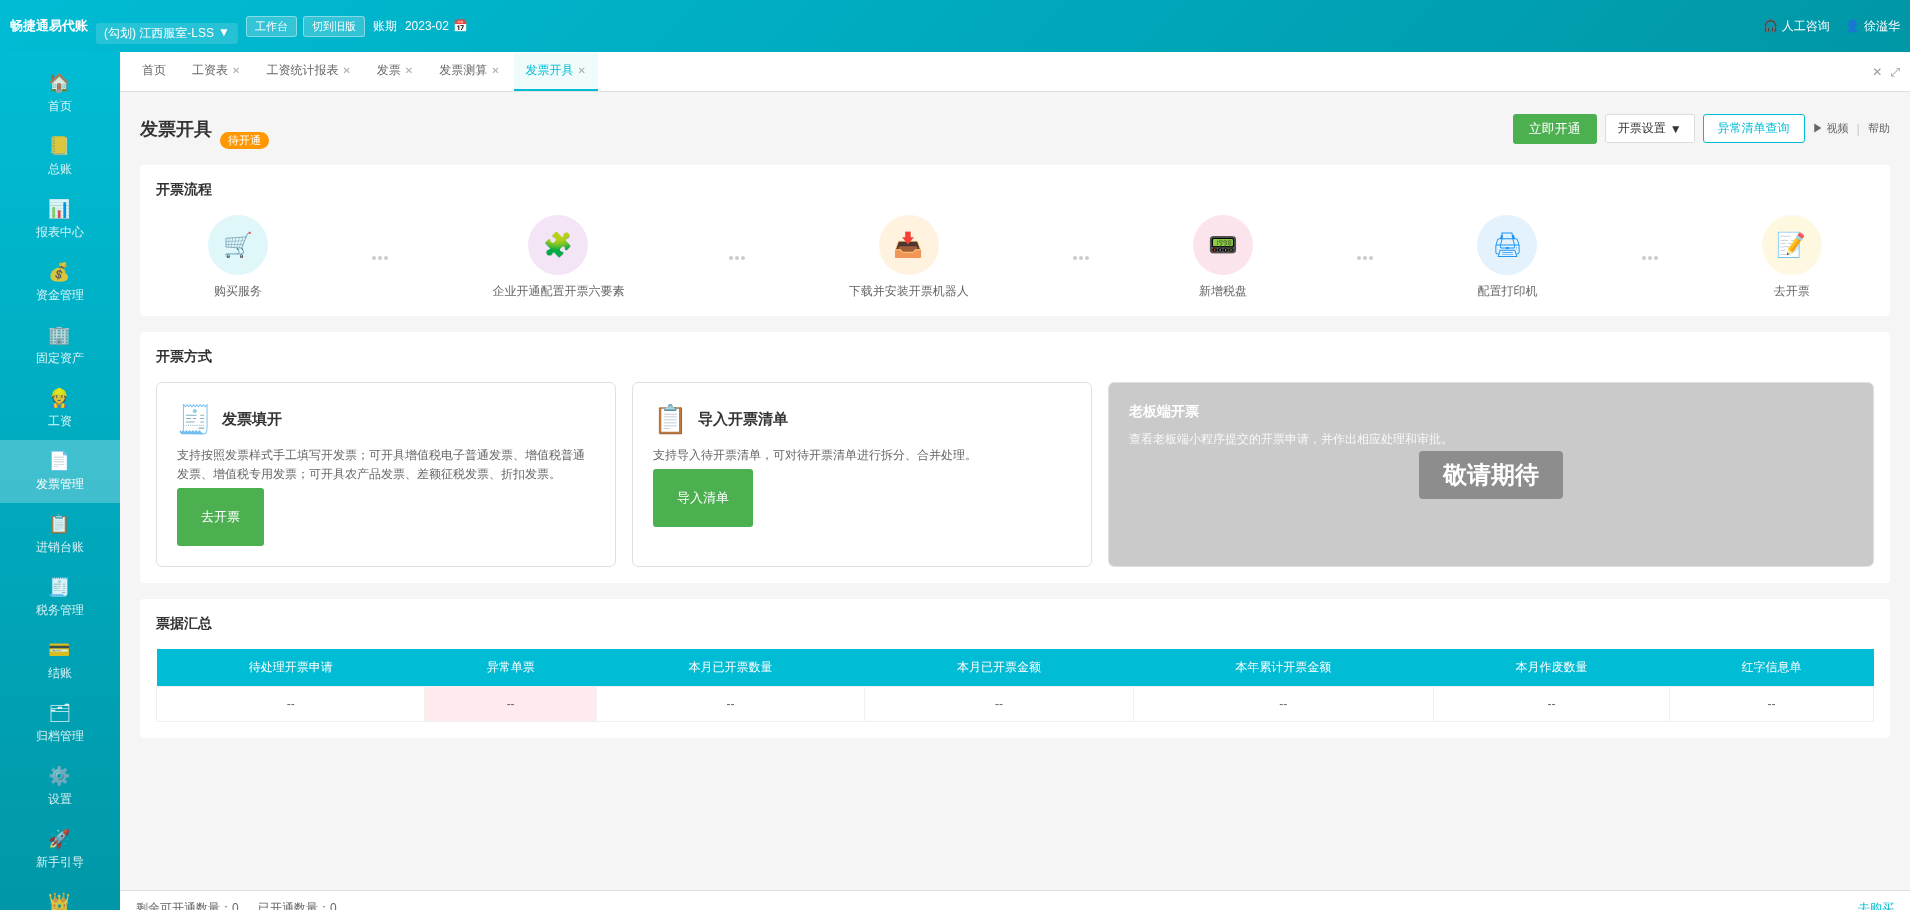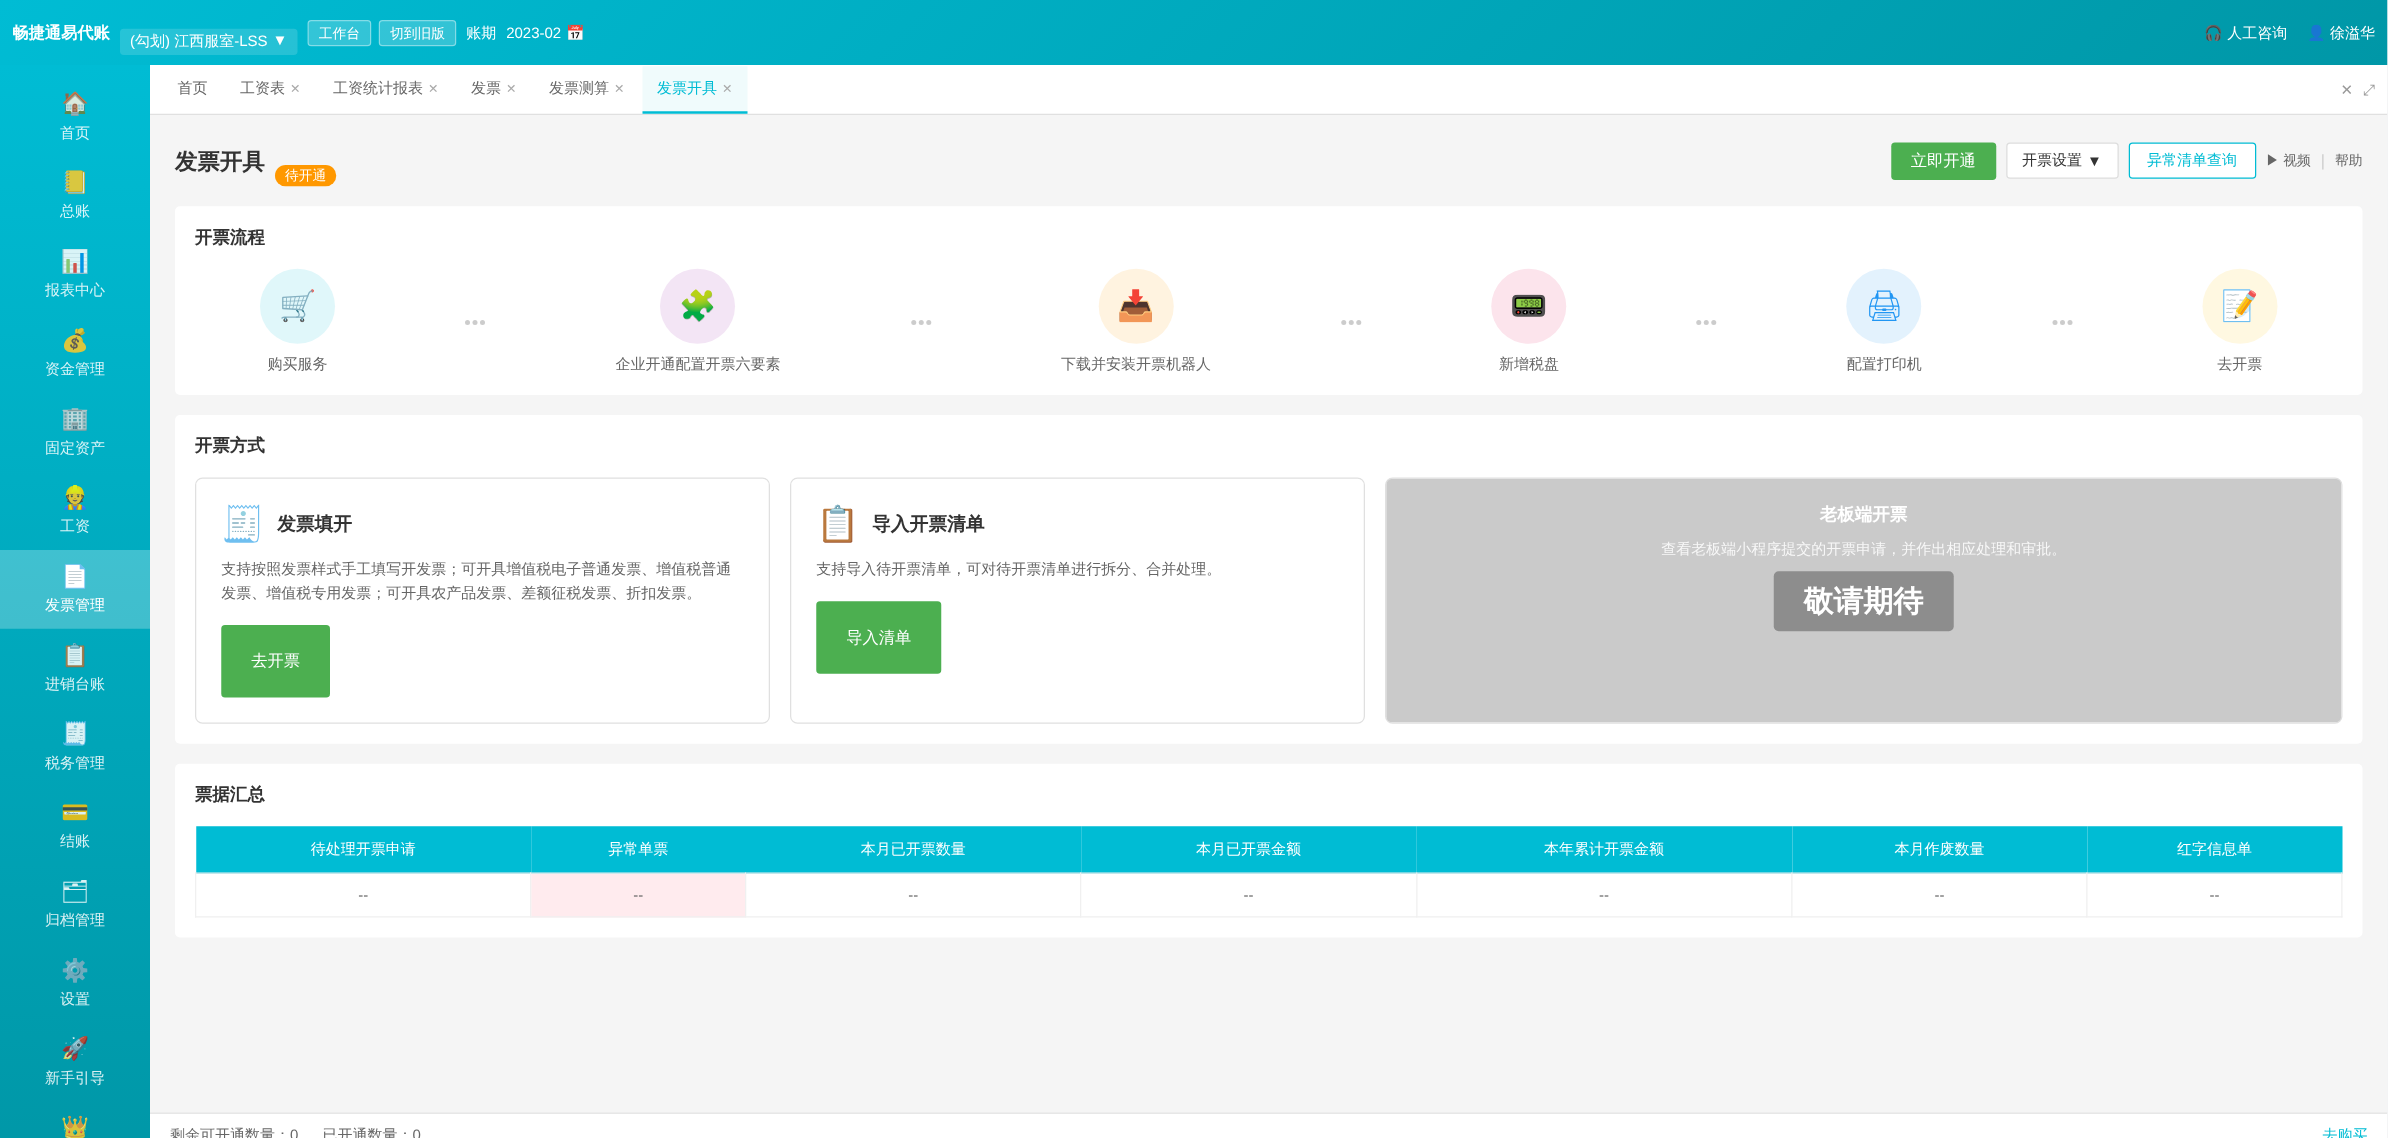--- a/index.html
+++ b/index.html
@@ -128,37 +128,36 @@
     .method-card {
       border: 1px solid #e0e0e0;
       border-radius: 6px;
       padding: 20px;
       flex: 1;
       max-width: 460px;
     }
     .method-card-header { display: flex; align-items: center; gap: 10px; margin-bottom: 10px; }
     .method-icon { font-size: 28px; }
     .method-title { font-size: 15px; font-weight: bold; color: #333; }
-    .method-desc { font-size: 12px; color: #666; line-height: 1.6; margin-bottom: 16px; }
+    .method-desc { font-size: 12px; color: #666; line-height: 1.6; margin-bottom: 4px; }
     .btn-green-solid { background: #4caf50; color: white; border: none; padding: 20px 24px; border-radius: 3px; cursor: pointer; font-size: 13px; }
     .method-card-gray {
       border: 1px solid #e0e0e0;
       border-radius: 6px;
       flex: 0 0 460px;
       overflow: hidden;
       position: relative;
     }
     .method-card-gray-inner {
       padding: 20px;
       background: rgba(150,150,150,0.5);
       height: 100%;
       display: flex;
       flex-direction: column;
       gap: 10px;
-      text-align: center;
     }
     .method-coming-soon {
       position: absolute;
       top: 50%;
       left: 50%;
       transform: translate(-50%, -50%);
       font-size: 24px;
       font-weight: bold;
       color: white;
       background: rgba(100,100,100,0.6);

